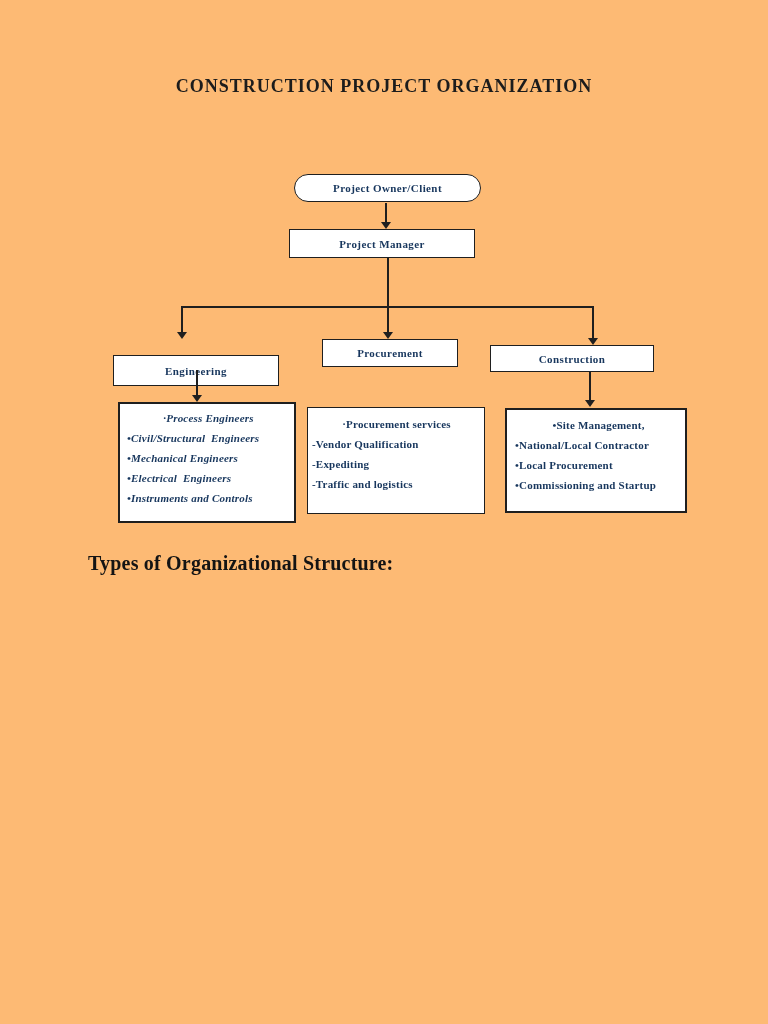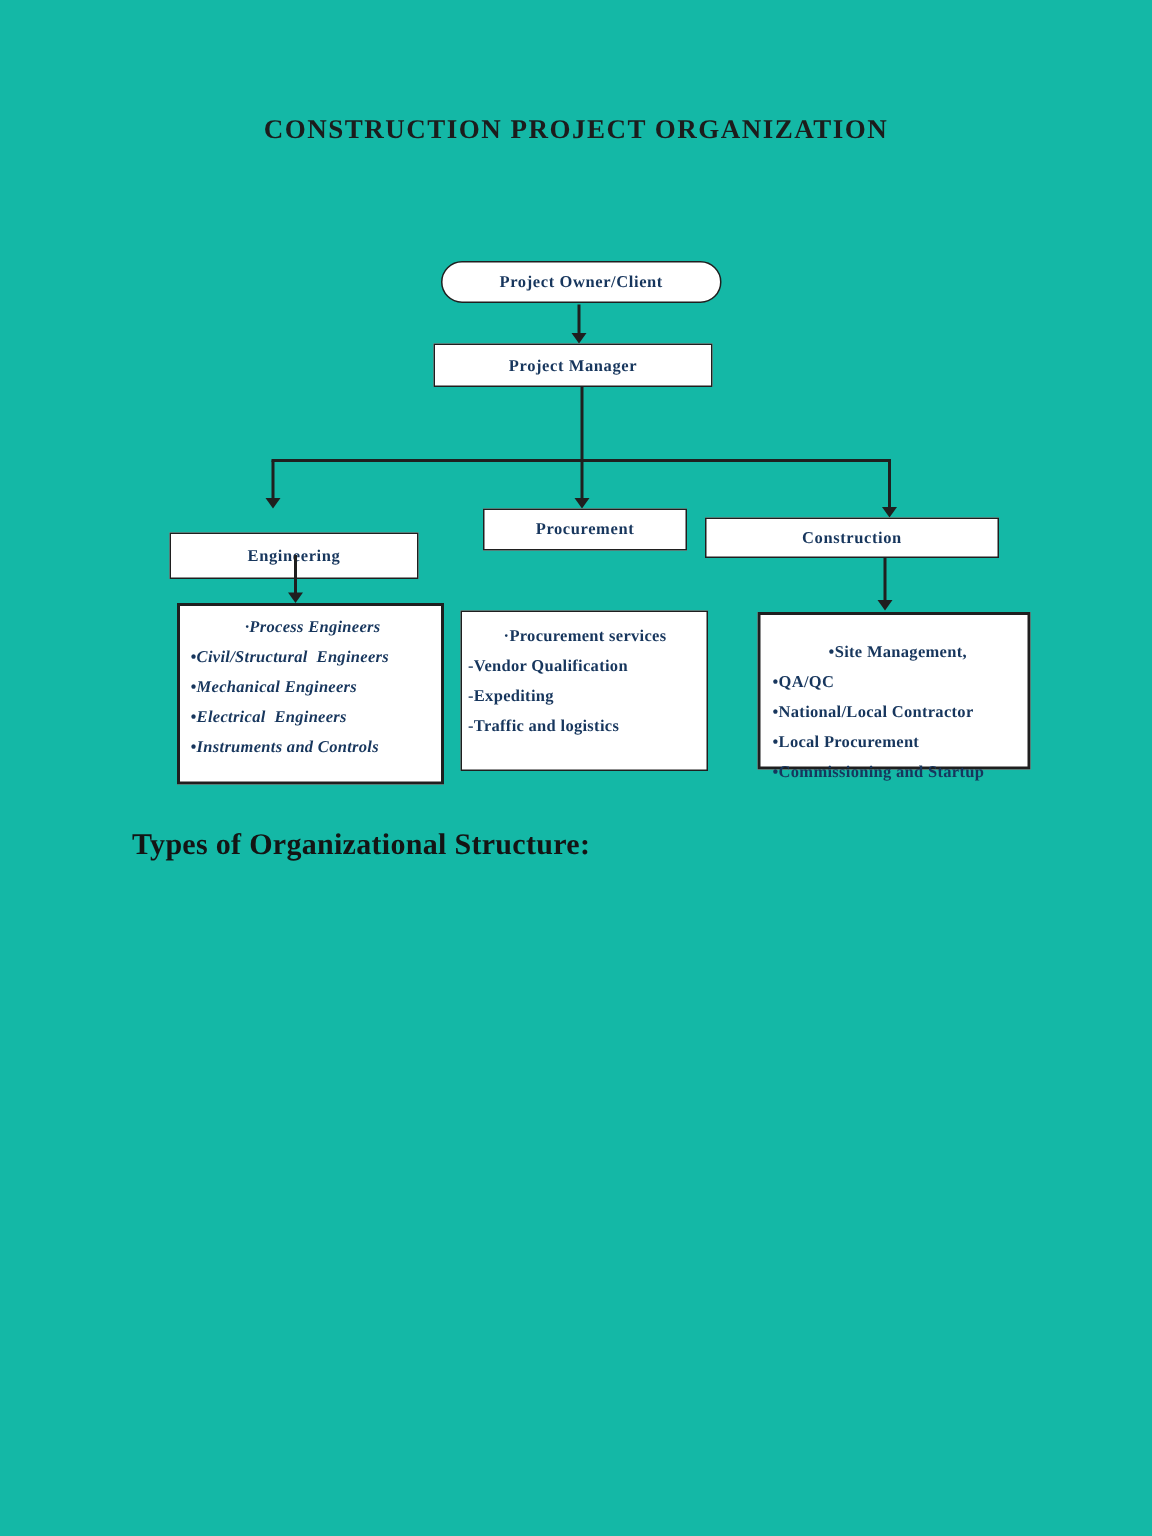--- a/index.html
+++ b/index.html
@@ -1,20 +1,20 @@
 <!DOCTYPE html>
 <html><head>
 <meta charset="utf-8">
 <style>
   html, body { margin: 0; padding: 0; background: #ffffff; }
   .page {
     position: relative;
     width: 768px;
     height: 1024px;
-    background: #14b8a6;
+    background: #fdba74;
     font-family: "Liberation Serif", "DejaVu Serif", serif;
     overflow: hidden;
   }
   .doc-title {
     position: absolute;
     top: 76px;
     left: 0;
     width: 768px;
     text-align: center;
     font-size: 18px;
@@ -33,21 +33,21 @@
     justify-content: center;
     color: #17365D;
     font-weight: 700;
     font-size: 11px;
     letter-spacing: 0.4px;
   }
   .node-owner        { left: 294px; top: 174px; width: 187px; height: 28px; border-radius: 14px; }
   .node-manager      { left: 289px; top: 229px; width: 186px; height: 29px; }
   .node-engineering  { left: 113px; top: 339px; width: 166px; height: 31px; margin-top: 16px; }
   .node-procurement  { left: 322px; top: 339px; width: 136px; height: 28px; }
-  .node-construction { left: 470px; top: 345px; width: 196px; height: 27px; }
+  .node-construction { left: 490px; top: 345px; width: 164px; height: 27px; }
 
   .vline { position: absolute; width: 2px; background: #1f1f1f; }
   .hline { position: absolute; height: 2px; background: #1f1f1f; }
   .arrowhead {
     position: absolute;
     width: 0; height: 0;
     border-left: 5px solid transparent;
     border-right: 5px solid transparent;
     border-top: 7px solid #1f1f1f;
   }
@@ -75,26 +75,26 @@
     font-size: 11px;
     letter-spacing: 0.2px;
   }
   .detail .line { line-height: 20px; white-space: nowrap; }
   .detail .center { text-align: center; }
   .detail-engineering {
     left: 118px; top: 402px; width: 178px; height: 121px;
     border: 2px solid #1f1f1f; padding: 4px 4px 0 7px; font-style: italic;
   }
   .detail-procurement {
-    left: 307px; top: 407px; width: 165px; height: 107px;
+    left: 307px; top: 407px; width: 178px; height: 107px;
     border: 1px solid #1f1f1f; padding: 6px 3px 0 4px;
   }
   .detail-construction {
     left: 505px; top: 408px; width: 182px; height: 105px;
-    border: 2px solid #1f1f1f; padding: 15px 3px 0 8px;
+    border: 2px solid #1f1f1f; padding: 5px 3px 0 8px;
   }
   .section-heading {
     position: absolute;
     left: 88px;
     top: 552px;
     margin: 0;
     font-size: 20px;
     font-weight: 600;
     color: #141414;
     letter-spacing: 0.2px;
@@ -148,21 +148,20 @@
 
     <div class="detail detail-procurement">
       <div class="line center">·Procurement services</div>
       <div class="line">-Vendor Qualification</div>
       <div class="line">-Expediting</div>
       <div class="line">-Traffic and logistics</div>
     </div>
 
     <div class="detail detail-construction">
       <div class="line center">•Site Management,</div>
-      <div class="line">•QA/QC</div>
       <div class="line">•National/Local Contractor</div>
       <div class="line">•Local Procurement</div>
       <div class="line">•Commissioning and Startup</div>
     </div>
 
   </div>
 
   <h2 class="section-heading">Types of Organizational Structure:</h2>
 
 </div>

